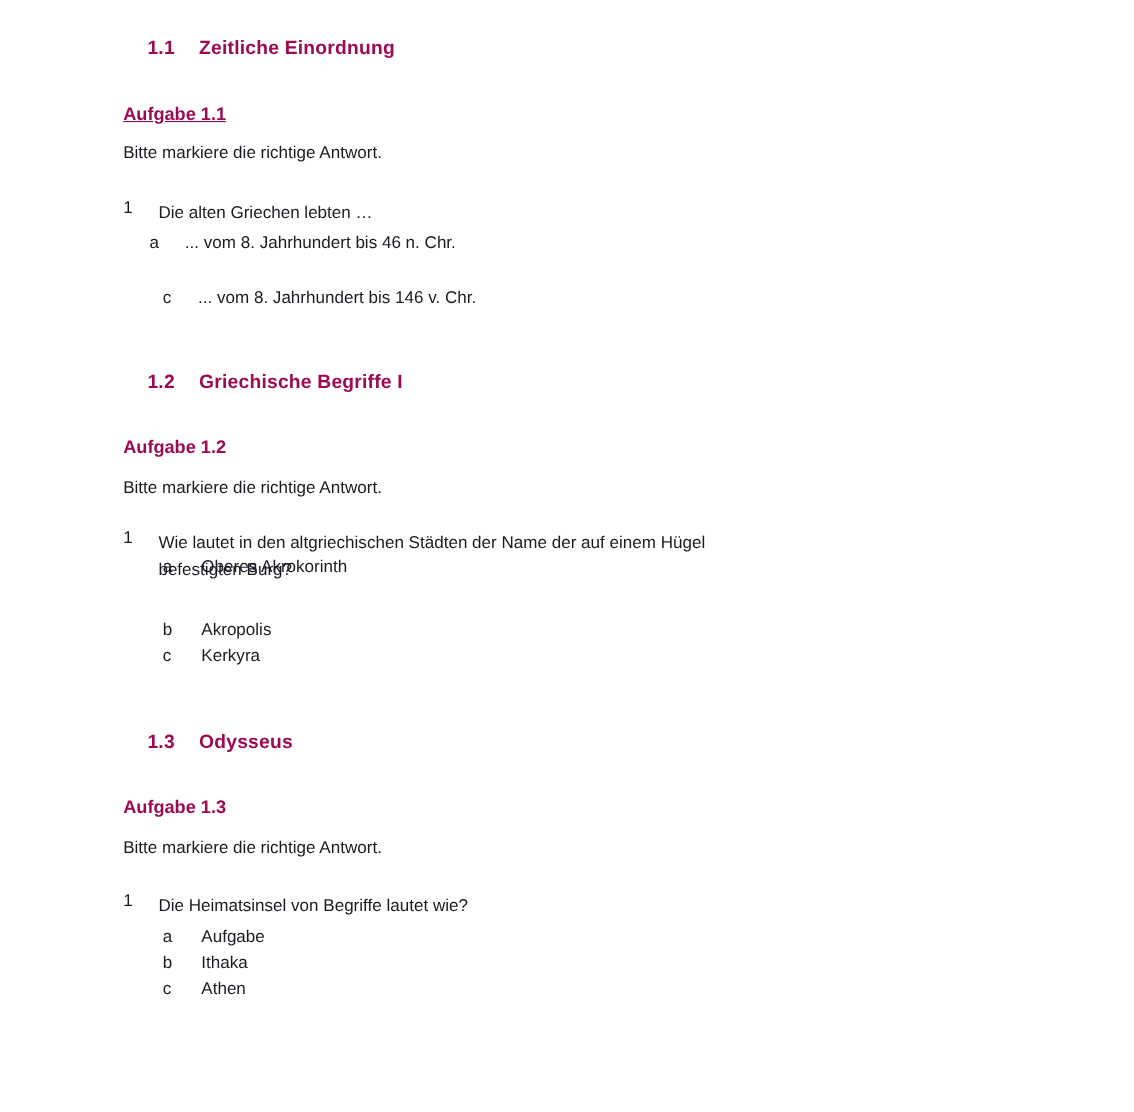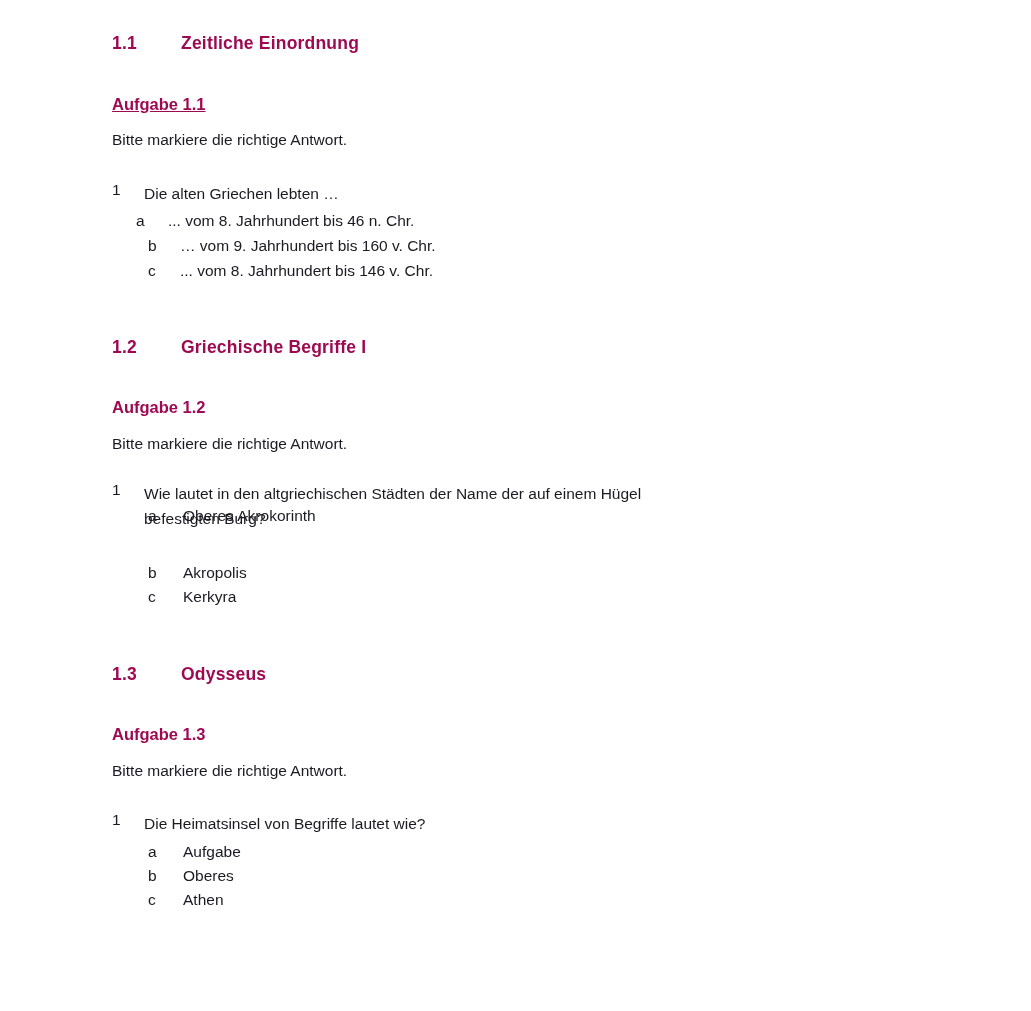--- a/index.html
+++ b/index.html
@@ -32,20 +32,21 @@
     left: 112px;
     font-size: 17.5px;
     font-weight: bold;
     color: #9e0a52;
     letter-spacing: 0.2px;
     white-space: nowrap;
   }
   .section-heading .sec-num {
     display: inline-block;
     width: 69px;
+    text-align: center;
   }
   .section-heading .sec-title {
     display: inline-block;
   }
 
   
   .task-heading {
     position: absolute;
     left: 112px;
     font-size: 16.5px;
@@ -110,23 +111,20 @@
   <div class="instruction" style="top:131px;">Bitte markiere die richtige Antwort.</div>
 
   <div class="question" style="left:112px; top:181px; width:700px;">
     <span class="q-num">1</span>
     <span class="q-text">Die alten Griechen lebten …</span>
   </div>
 
   <div class="option" style="left:136px; top:212px;">
     <span class="opt-letter" style="width:32px;">a</span><span class="opt-text">... vom 8. Jahrhundert bis 46 n. Chr.</span>
   </div>
-  <div class="option" style="left:148px; top:237px;">
-    <span class="opt-letter" style="width:32px;">b</span><span class="opt-text">… vom 9. Jahrhundert bis 160 v. Chr.</span>
-  </div>
   <div class="option" style="left:148px; top:262px;">
     <span class="opt-letter" style="width:32px;">c</span><span class="opt-text">... vom 8. Jahrhundert bis 146 v. Chr.</span>
   </div>
 
   <div class="section-heading" style="top:337px;">
     <span class="sec-num">1.2</span><span class="sec-title">Griechische Begriffe I</span>
   </div>
 
   <div class="task-heading" style="top:398px;">Aufgabe 1.2</div>
 
@@ -157,19 +155,19 @@
 
   <div class="question" style="left:112px; top:811px; width:700px;">
     <span class="q-num">1</span>
     <span class="q-text">Die Heimatsinsel von Begriffe lautet wie?</span>
   </div>
 
   <div class="option" style="left:148px; top:843px;">
     <span class="opt-letter" style="width:35px;">a</span><span class="opt-text">Aufgabe</span>
   </div>
   <div class="option" style="left:148px; top:867px;">
-    <span class="opt-letter" style="width:35px;">b</span><span class="opt-text">Oberes</span>
+    <span class="opt-letter" style="width:35px;">b</span><span class="opt-text">Ithaka</span>
   </div>
   <div class="option" style="left:148px; top:891px;text-decoration:underline;">
     <span class="opt-letter" style="width:35px;">c</span><span class="opt-text">Athen</span>
   </div>
 
 </div>
 
 </body></html>

